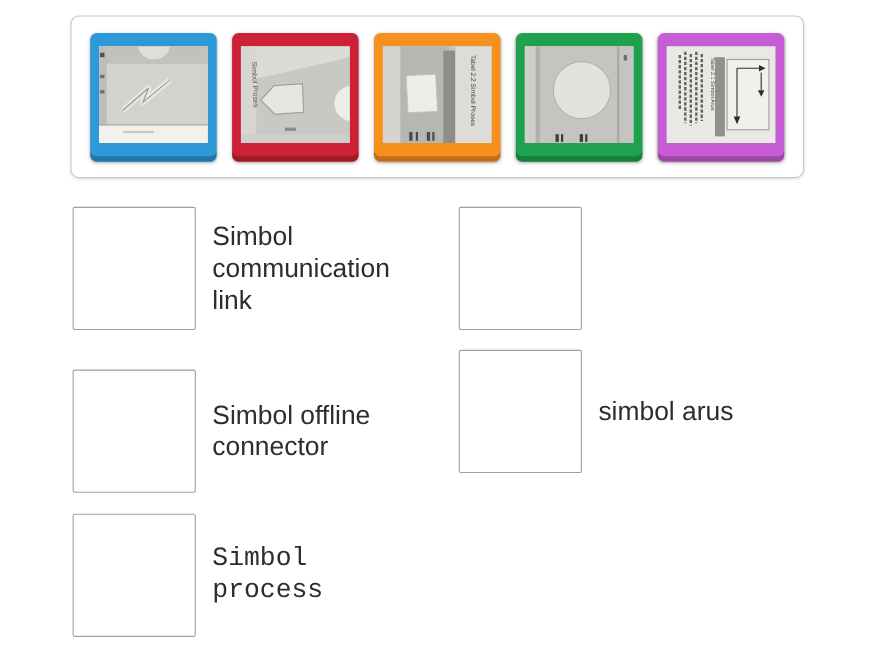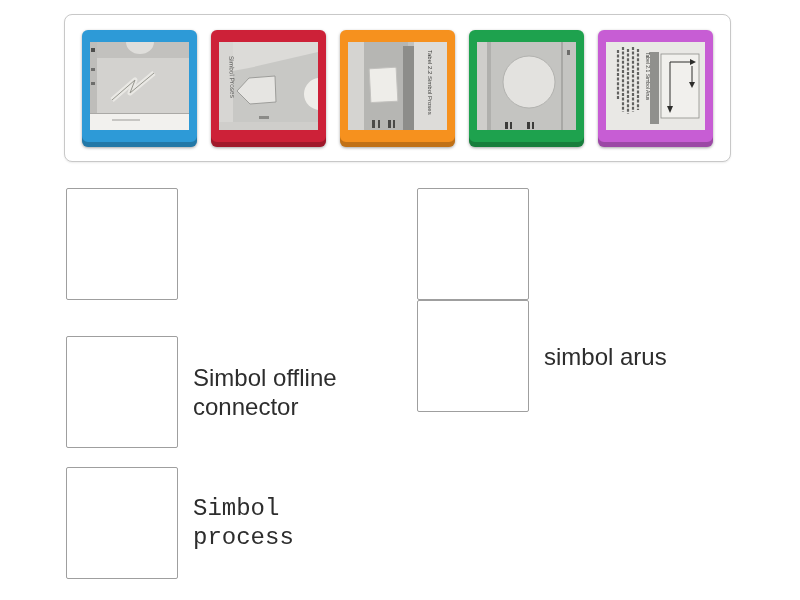--- a/index.html
+++ b/index.html
@@ -131,32 +131,33 @@
         <line x1="86" y1="24" x2="86" y2="40" stroke="#2e2e2c" stroke-width="1"></line>
         <polygon points="83,40 89,40 86,46" fill="#2e2e2c"></polygon>
       </svg>
     </div>
   </div>
 
 </div>
 
 <div class="pair-row" style="left:66px;top:188px;">
   <div class="dropzone"></div>
+  <div class="pair-label">Simbol communication link</div>
 </div>
 
 <div class="pair-row" style="left:417px;top:188px;">
   <div class="dropzone"></div>
 </div>
 
 <div class="pair-row" style="left:66px;top:336px;">
   <div class="dropzone"></div>
   <div class="pair-label">Simbol offline connector</div>
 </div>
 
-<div class="pair-row" style="left:417px;top:300px;">
+<div class="pair-row" style="left:417px;top:318px;">
   <div class="dropzone"></div>
   <div class="pair-label">simbol arus</div>
 </div>
 
 <div class="pair-row" style="left:66px;top:467px;font-family:Liberation Mono, monospace;">
   <div class="dropzone"></div>
   <div class="pair-label">Simbol process</div>
 </div>
 
 </body></html>

